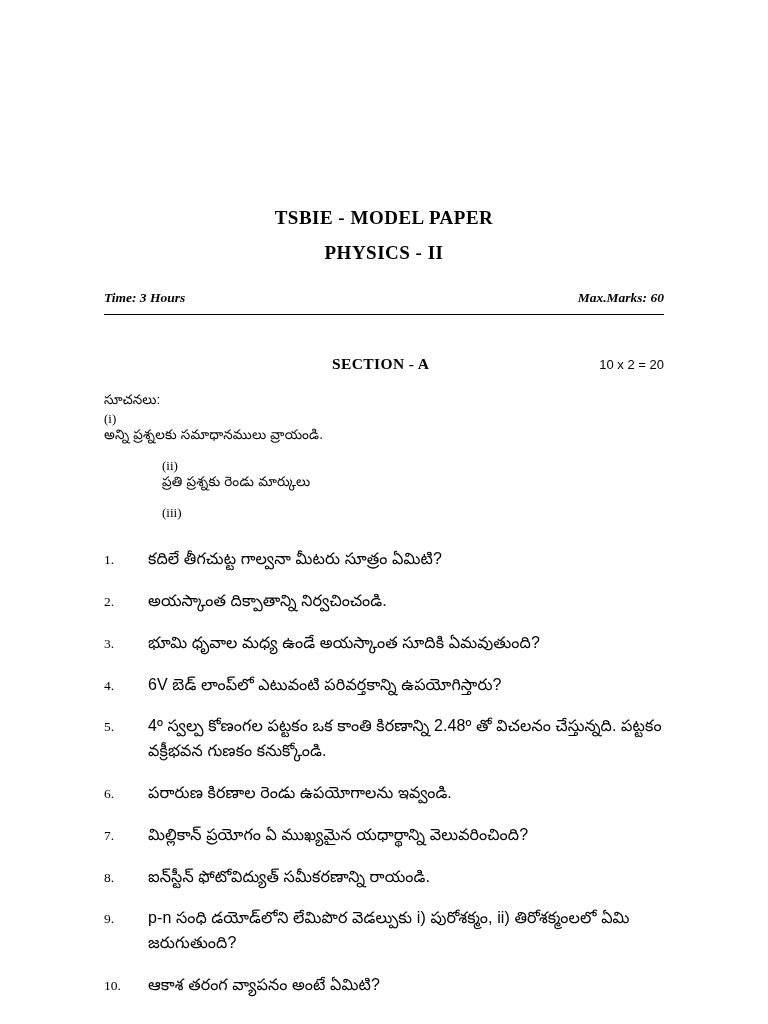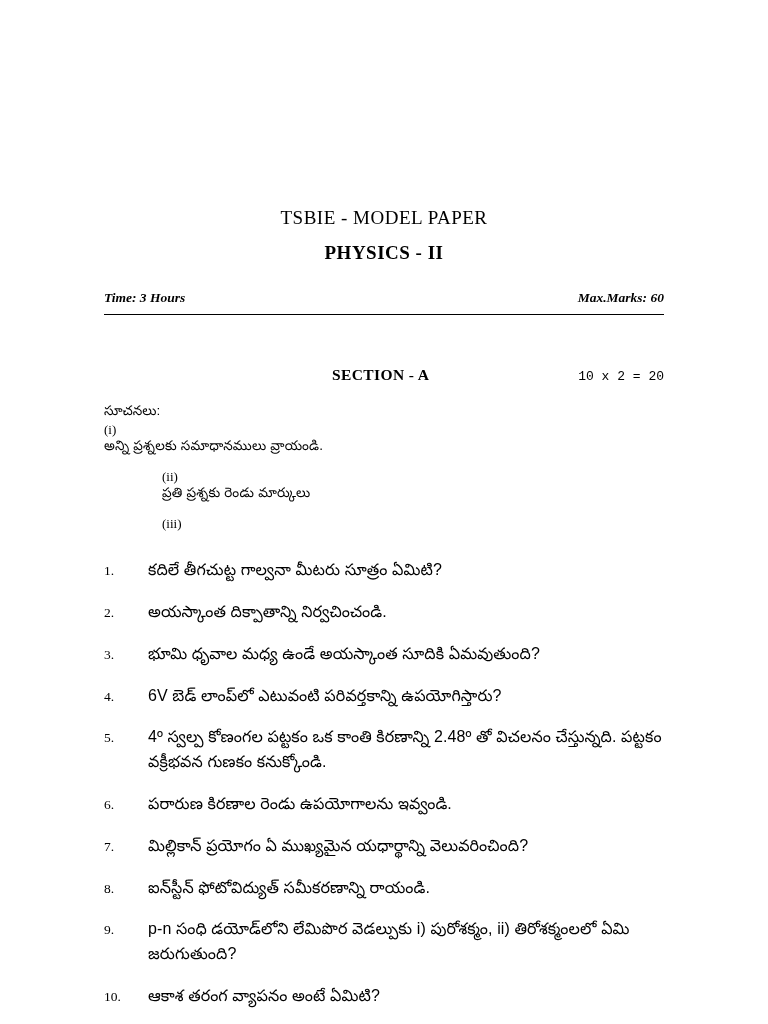--- a/index.html
+++ b/index.html
@@ -19,21 +19,21 @@
     position: absolute;
     left: 0;
     top: 0;
     width: 768px;
     height: 1024px;
     box-sizing: border-box;
     padding: 0 104px 0 104px;
   }
   .doc-title {
     text-align: center;
-    font-weight: normal;
+    font-weight: bold;
     font-size: 19px;
     letter-spacing: 0.5px;
     margin-top: 205px;
     line-height: 1.35;
     font-family: "Liberation Serif", "DejaVu Serif", serif;
   }
   .doc-subtitle {
     text-align: center;
     font-weight: bold;
     font-size: 19px;
@@ -50,33 +50,33 @@
     font-weight: bold;
     font-size: 13.5px;
   }
   .rule {
     border-bottom: 1.3px solid #000;
     margin-top: 8px;
   }
   .section-row {
     display: flex;
     align-items: baseline;
-    margin-top: 51px;
+    margin-top: 40px;
   }
   .section-title {
     flex: 0 0 auto;
     margin-left: 228px;
     font-weight: bold;
     font-size: 15.5px;
     letter-spacing: 0.4px;
   }
   .section-marks {
     margin-left: auto;
     font-size: 13px;
-    font-family: Liberation Mono, monospace;
+    font-family: Liberation Sans, sans-serif;
   }
   .instructions {
     margin-top: 19px;
   }
   .instr-line {
     display: flex;
     align-items: baseline;
     margin-bottom: 12px;
     flex-direction: column;
   }

